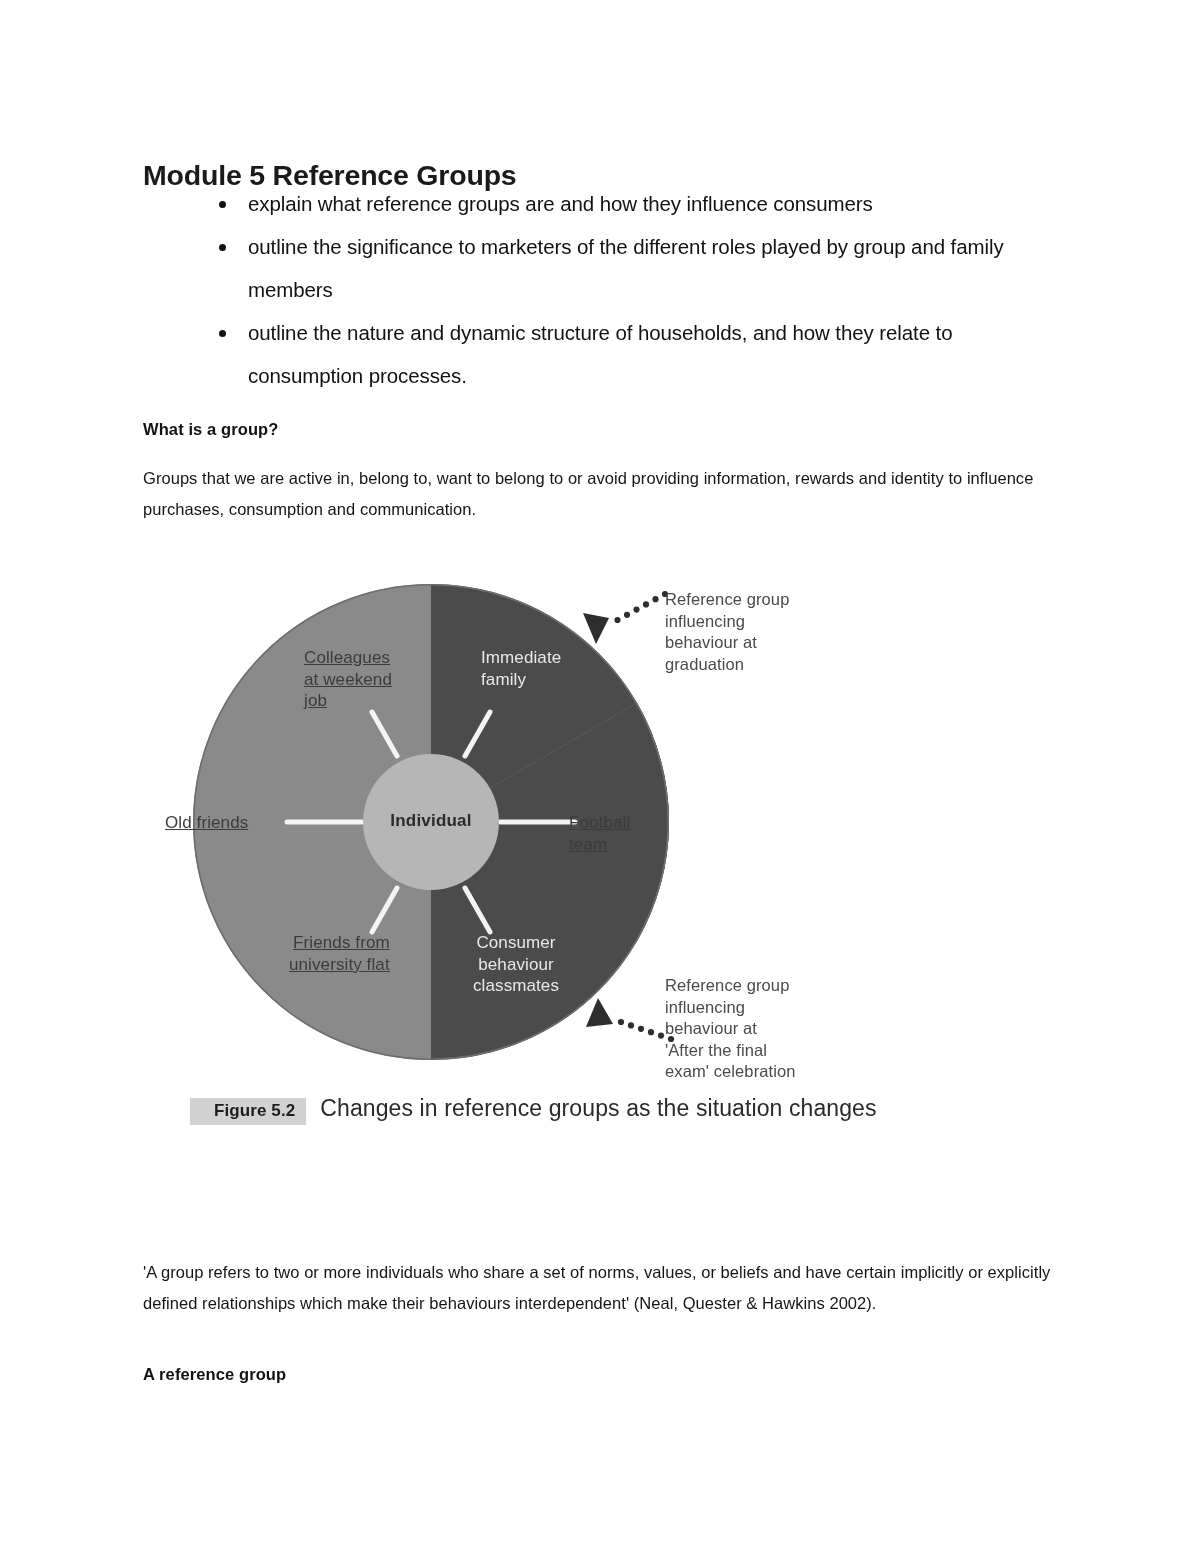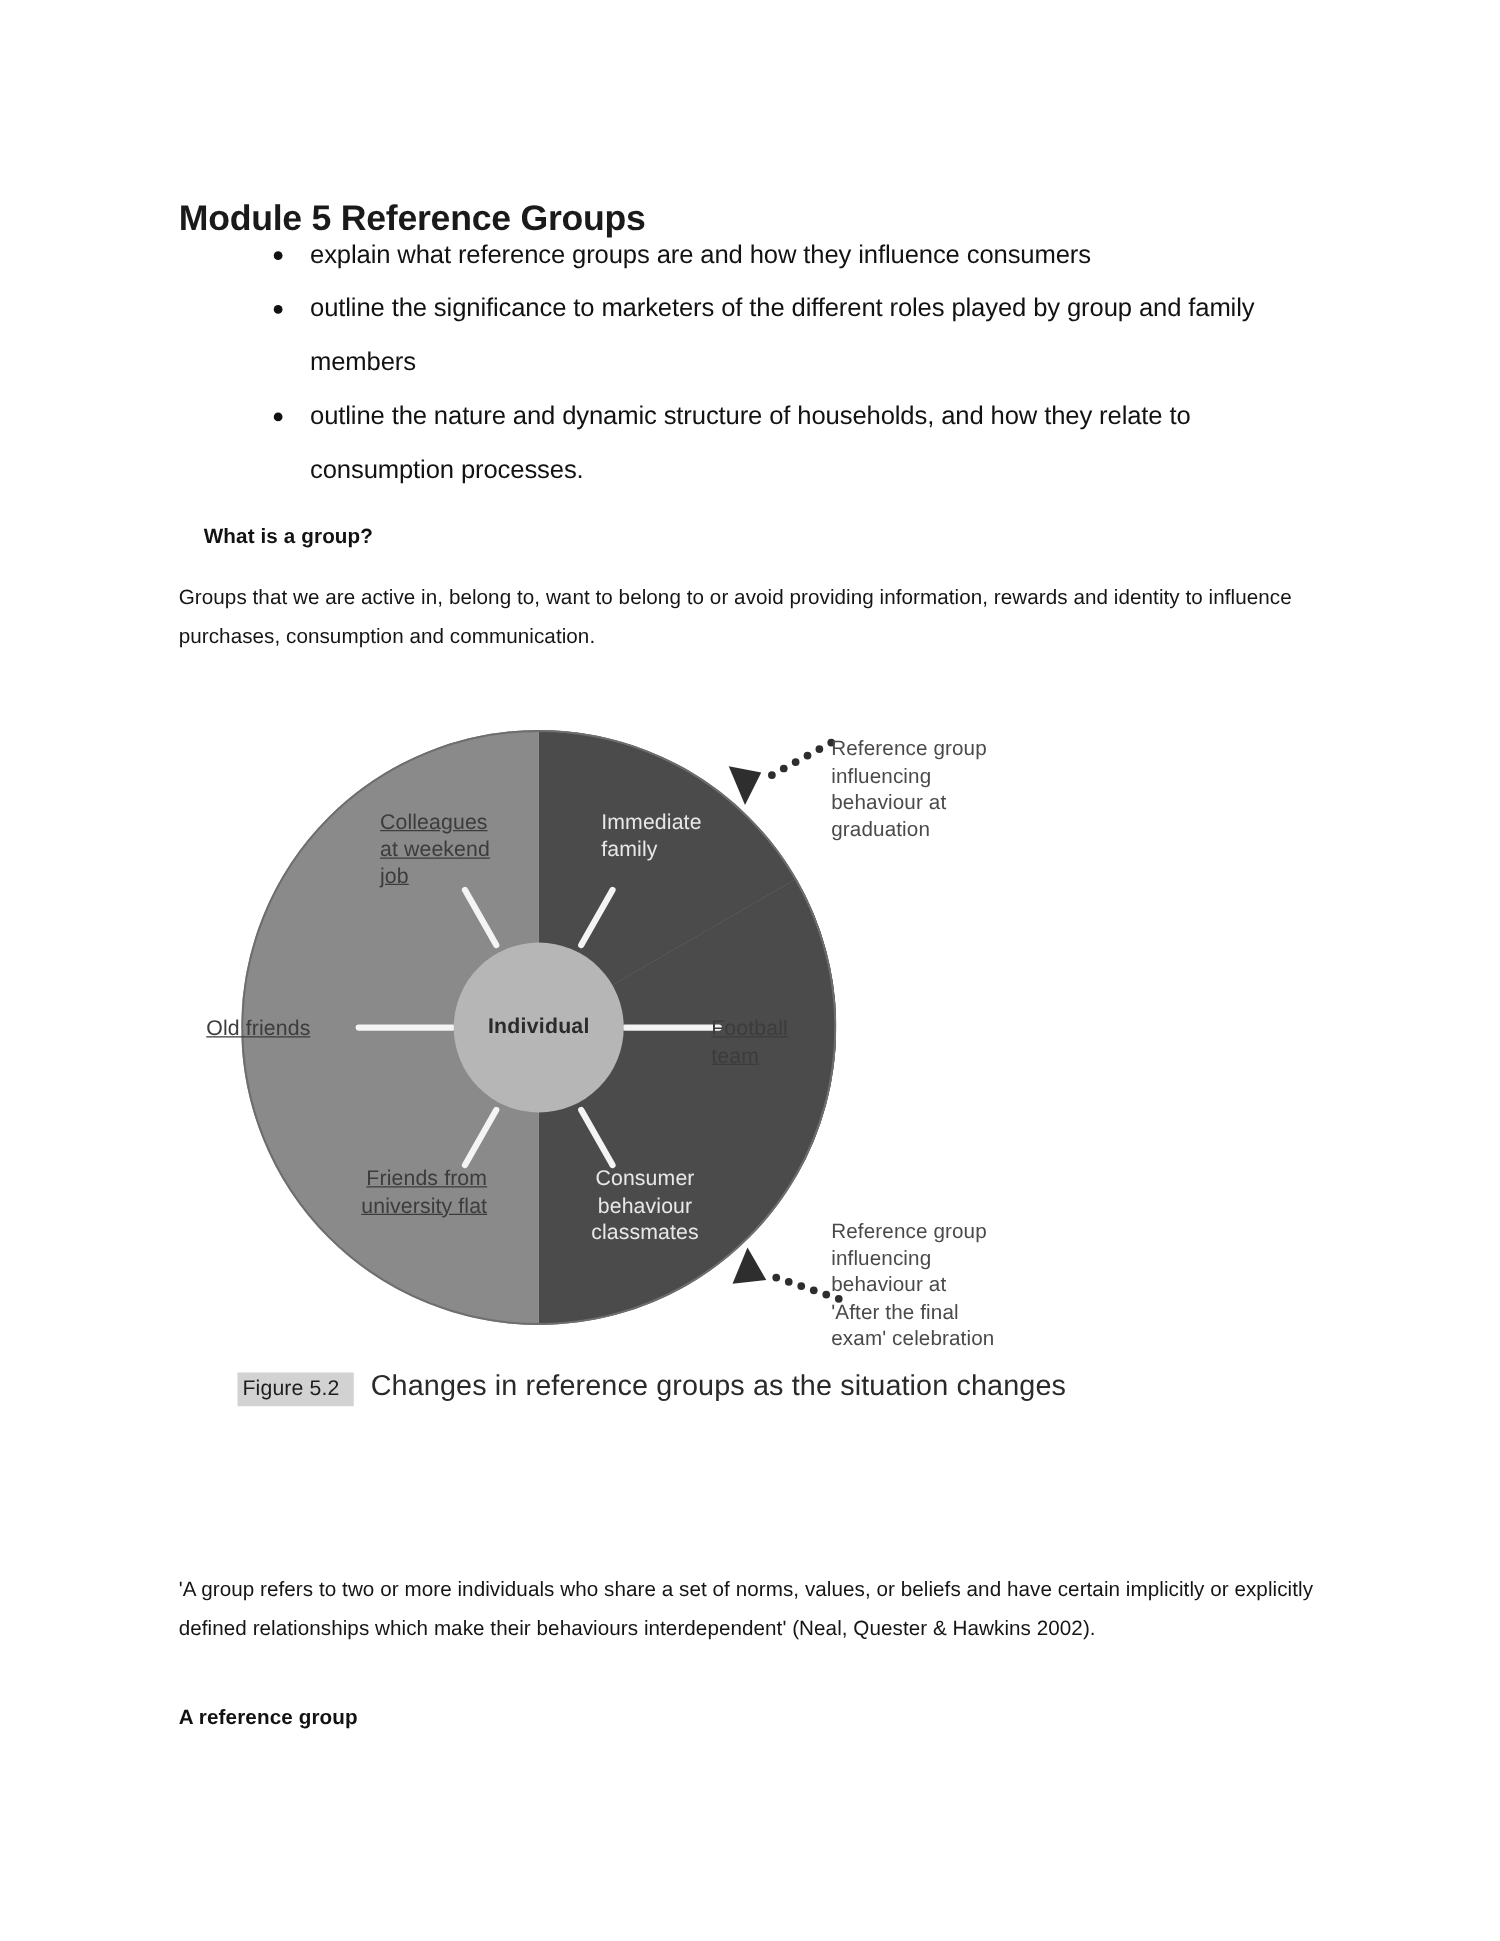--- a/index.html
+++ b/index.html
@@ -71,21 +71,21 @@
     white-space: nowrap;
   }
   .para {
     position: absolute;
     font-size: 16.5px;
     line-height: 31px;
     color: #151515;
     letter-spacing: 0.05px;
   }
 
-  #subhead-what  { left: 143px; top: 420px; margin-left: 20px; }
+  #subhead-what  { left: 143px; top: 420px; }
   #para-groups   { left: 143px; top: 463px; width: 905px; }
   #para-evident  { left: 143px; top: 1180px; width: 905px; }
   #para-quote    { left: 143px; top: 1257px; width: 920px; }
   #subhead-refgroup { left: 143px; top: 1365px; }
 
   
   .figure {
     position: absolute;
     left: 143px;
     top: 560px;
@@ -154,22 +154,22 @@
     left: 47px;
     top: 535px;
     display: flex;
     align-items: baseline;
     gap: 14px;
   }
   .caption-tag {
     background: #d2d2d2;
     color: #1d1d1d;
     font-size: 17px;
-    font-weight: normal;
-    padding: 3px 11px 4px 4px;
+    font-weight: bold;
+    padding: 3px 11px 4px 24px;
     letter-spacing: 0.1px;
   }
   .caption-text {
     font-size: 23px;
     color: #2a2a2a;
     letter-spacing: 0.1px;
     text-align: center;
   }
 </style>
 </head>

